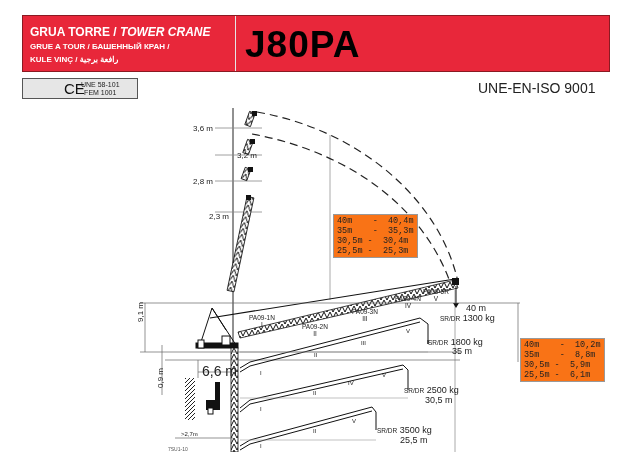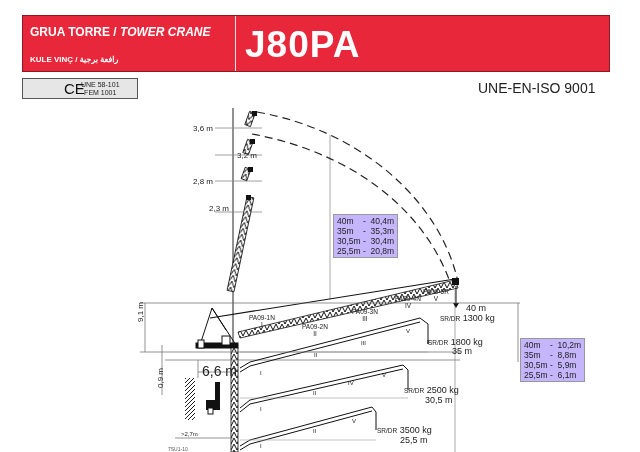--- a/index.html
+++ b/index.html
@@ -3,34 +3,35 @@
 <meta charset="utf-8">
 <style>
   html,body{margin:0;padding:0;background:#fff;}
   body{width:640px;height:452px;position:relative;overflow:hidden;font-family:"Liberation Sans",sans-serif;color:#222;}
   .banner{position:absolute;left:22px;top:15px;width:588px;height:57px;background:#e8273a;border:1px solid #8a1a22;box-sizing:border-box;}
   .banner-left{position:absolute;left:0;top:0;width:212px;height:100%;border-right:1px solid #e5e5e5;}
   .t1{position:absolute;left:7px;top:9px;font-weight:bold;font-size:12px;color:#fff;white-space:nowrap;}
   .t1 i{font-style:italic;}
   .t2{position:absolute;left:7px;top:26px;font-weight:bold;font-size:8px;color:#fff;white-space:nowrap;}
   .t3{position:absolute;left:7px;top:39px;font-weight:bold;font-size:8px;color:#fff;white-space:nowrap;}
-  .model{position:absolute;left:222px;top:8px;font-weight:bold;font-size:37px;color:#ffffff;letter-spacing:1px;}
+  .model{position:absolute;left:222px;top:8px;font-weight:bold;font-size:37px;color:#000000;letter-spacing:1px;}
   .cebox{position:absolute;left:22px;top:78px;width:116px;height:21px;border:1px solid #555;background:#e6e6e6;box-sizing:border-box;}
   .ce{position:absolute;left:9px;top:1px;font-size:15px;font-weight:normal;color:#111;margin-left:32px;}
   .une{position:absolute;left:58px;top:2px;font-size:7px;line-height:8px;text-align:center;color:#222;}
   .iso{position:absolute;left:478px;top:80px;font-size:14px;color:#222;}
   svg{position:absolute;left:0;top:0;}
-  .tbl{position:absolute;border:1px solid #999;background:#c4b5fd;font-size:8.5px;line-height:10px;padding:1px 3px;white-space:pre;color:#222;}
+  .tbl{position:absolute;border:1px solid #999;background:#f97316;font-size:8.5px;line-height:10px;padding:1px 3px;white-space:pre;color:#222;font-family:Liberation Mono, monospace;}
 </style>
 </head>
 <body>
 
 <div class="banner">
   <div class="banner-left">
     <div class="t1"><span>GRUA TORRE / </span><i>TOWER CRANE</i></div>
+    <div class="t2">GRUE A TOUR / БАШЕННЫЙ КРАН /</div>
     <div class="t3">KULE VINÇ / رافعة برجية</div>
   </div>
   <div class="model">J80PA</div>
 </div>
 
 <div class="cebox">
   <span class="ce">CE</span>
   <div class="une">
     <div>UNE 58-101</div>
     <div>FEM 1001</div>
@@ -126,23 +127,23 @@
   <g fill="#111">
     <rect x="215" y="382" width="5" height="20"></rect>
     <rect x="206" y="400" width="14" height="10"></rect>
     <rect x="208" y="408" width="5" height="6" fill="#fff" stroke="#111"></rect>
   </g>
 </svg>
 
 <div style="position:absolute;left:193px;top:124px;font-size:8px;">3,6  m</div>
 <div style="position:absolute;left:193px;top:151px;font-size:8px;padding-left:44px;">3,2  m</div>
 <div style="position:absolute;left:193px;top:177px;font-size:8px;">2,8  m</div>
-<div style="position:absolute;left:193px;top:204px;font-size:8px;padding-left:16px;">2,3  m</div>
+<div style="position:absolute;left:193px;top:212px;font-size:8px;padding-left:16px;">2,3  m</div>
 
-<div class="tbl" style="left:333px;top:214px;"><div>40m    -  40,4m</div><div>35m    -  35,3m</div><div>30,5m -  30,4m</div><div>25,5m -  20,8m</div></div>
+<div class="tbl" style="left:333px;top:214px;"><div>40m    -  40,4m</div><div>35m    -  35,3m</div><div>30,5m -  30,4m</div><div>25,5m -  25,3m</div></div>
 <div class="tbl" style="left:520px;top:311px;margin-top:27px;"><div>40m    -  10,2m</div><div>35m    -  8,8m</div><div>30,5m -  5,9m</div><div>25,5m -  6,1m</div></div>
 
 <div style="position:absolute;left:249px;top:314px;font-size:6.5px;text-align:center;">
     <div>PA09-1N</div>
     <div>I</div>
   </div>
 <div style="position:absolute;left:302px;top:323px;font-size:6.5px;text-align:center;">
     <div>PA09-2N</div>
     <div>II</div>
   </div>

